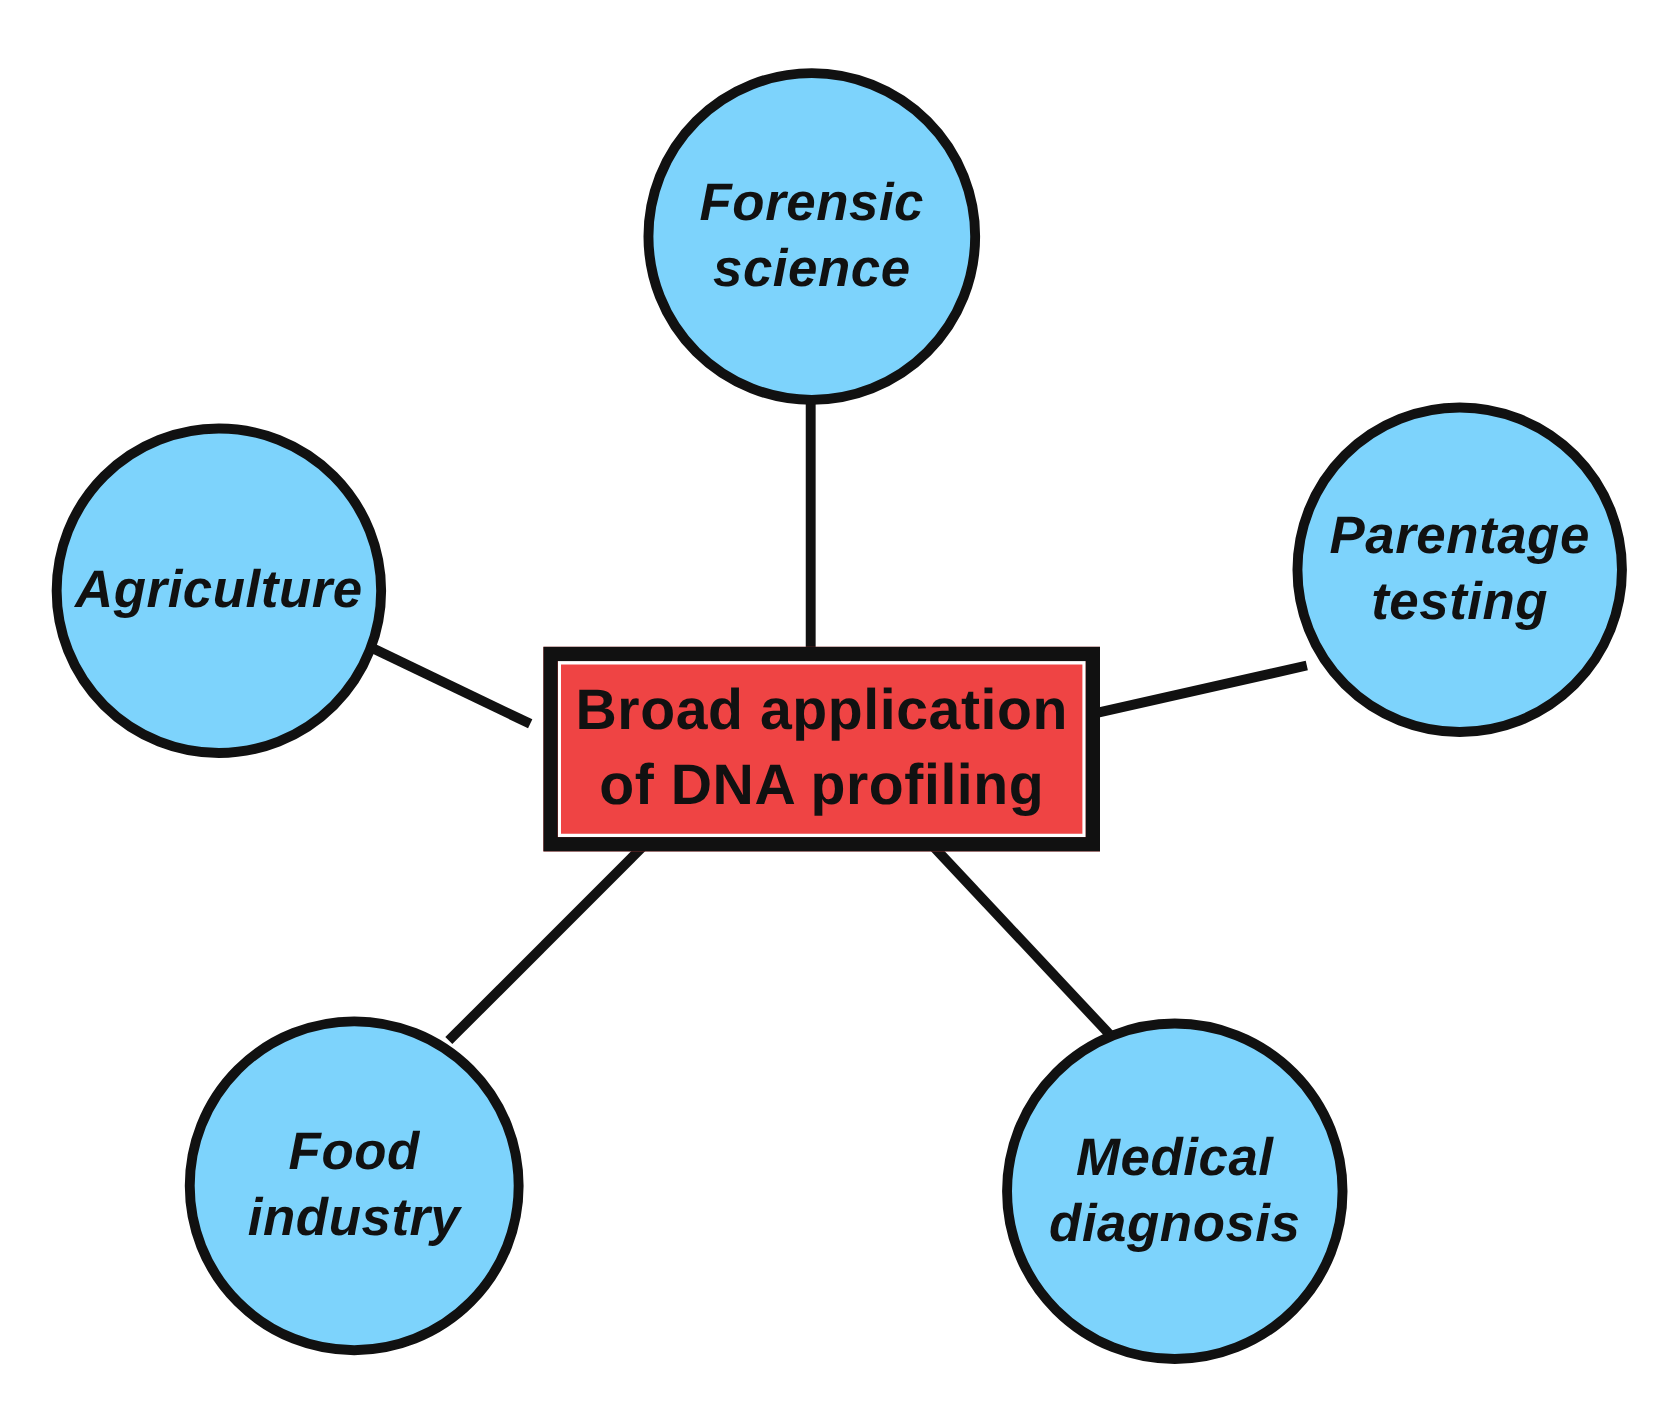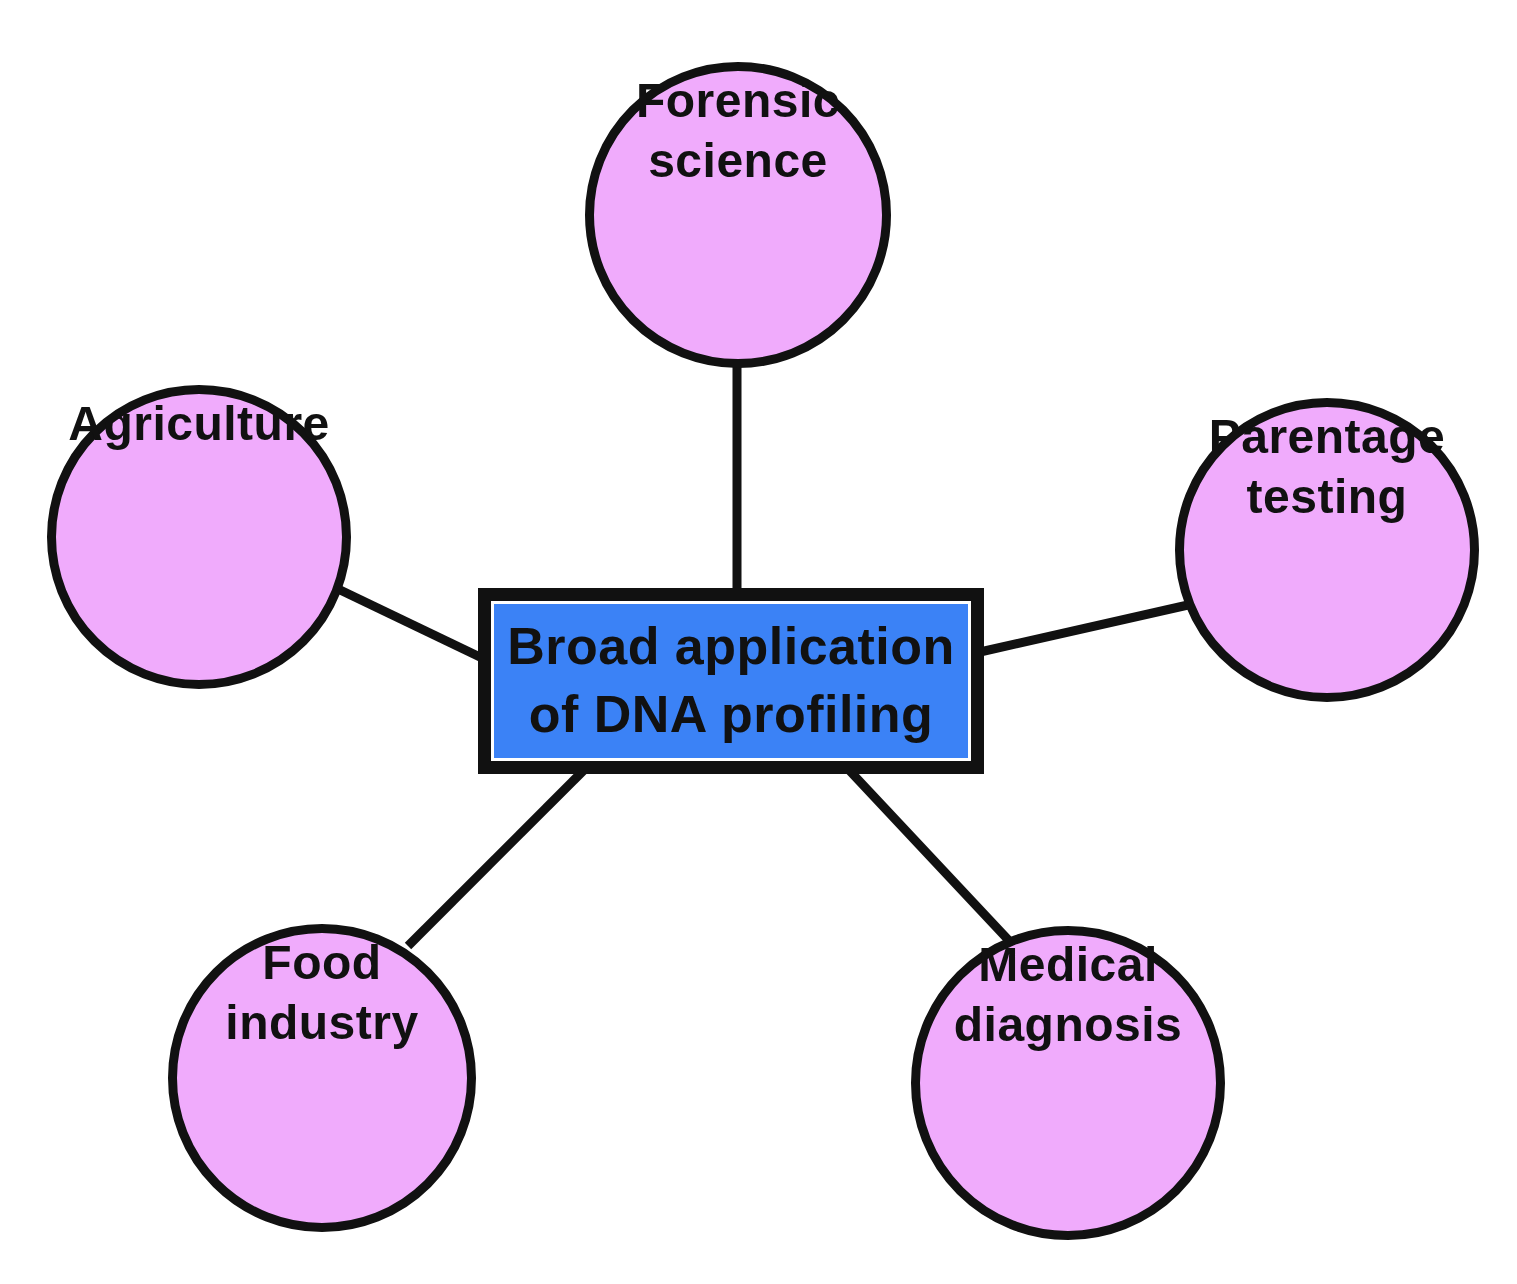--- a/index.html
+++ b/index.html
@@ -20,60 +20,61 @@
     position: absolute;
     left: 0;
     top: 0;
     width: 1517px;
     height: 1284px;
   }
   .node-circle {
     position: absolute;
     border: 9px solid #111111;
     border-radius: 50%;
-    background: #f0abfc;
+    background: #7dd3fc;
     display: flex;
-    align-items: flex-start;
+    align-items: center;
     justify-content: center;
     box-sizing: border-box;
     text-align: center;
+    font-style: italic;
   }
   .node-label {
     font-size: 48px;
     font-weight: bold;
     line-height: 1.25;
     white-space: pre-line;
     letter-spacing: 0.5px;
   }
   .center-box {
     position: absolute;
-    left: 478px;
+    left: 494px;
     top: 588px;
     width: 506px;
     height: 186px;
     border: 13px solid #111111;
     box-shadow: inset 0 0 0 3px #ffffff;
-    background: #3b82f6;
+    background: #ef4444;
     box-sizing: border-box;
     display: flex;
     align-items: center;
     justify-content: center;
     text-align: center;
   }
   .center-label {
     font-size: 52px;
     font-weight: bold;
     line-height: 1.3;
     white-space: pre-line;
     letter-spacing: 0.5px;
   }
   
   .circle-forensic  { left: 585px;  top: 62px;   width: 306px; height: 306px; }
   .circle-agriculture { left: 47px; top: 385px;  width: 304px; height: 304px; }
-  .circle-parentage { left: 1175px; top: 398px;  width: 304px; height: 304px; }
+  .circle-parentage { left: 1175px; top: 366px;  width: 304px; height: 304px; }
   .circle-food      { left: 168px;  top: 924px;  width: 308px; height: 308px; }
   .circle-medical   { left: 911px;  top: 926px;  width: 314px; height: 314px; }
 </style>
 </head>
 <body>
 
 <div class="canvas">
 
   <svg class="connectors" viewBox="0 0 1517 1284" xmlns="http://www.w3.org/2000/svg">
 

